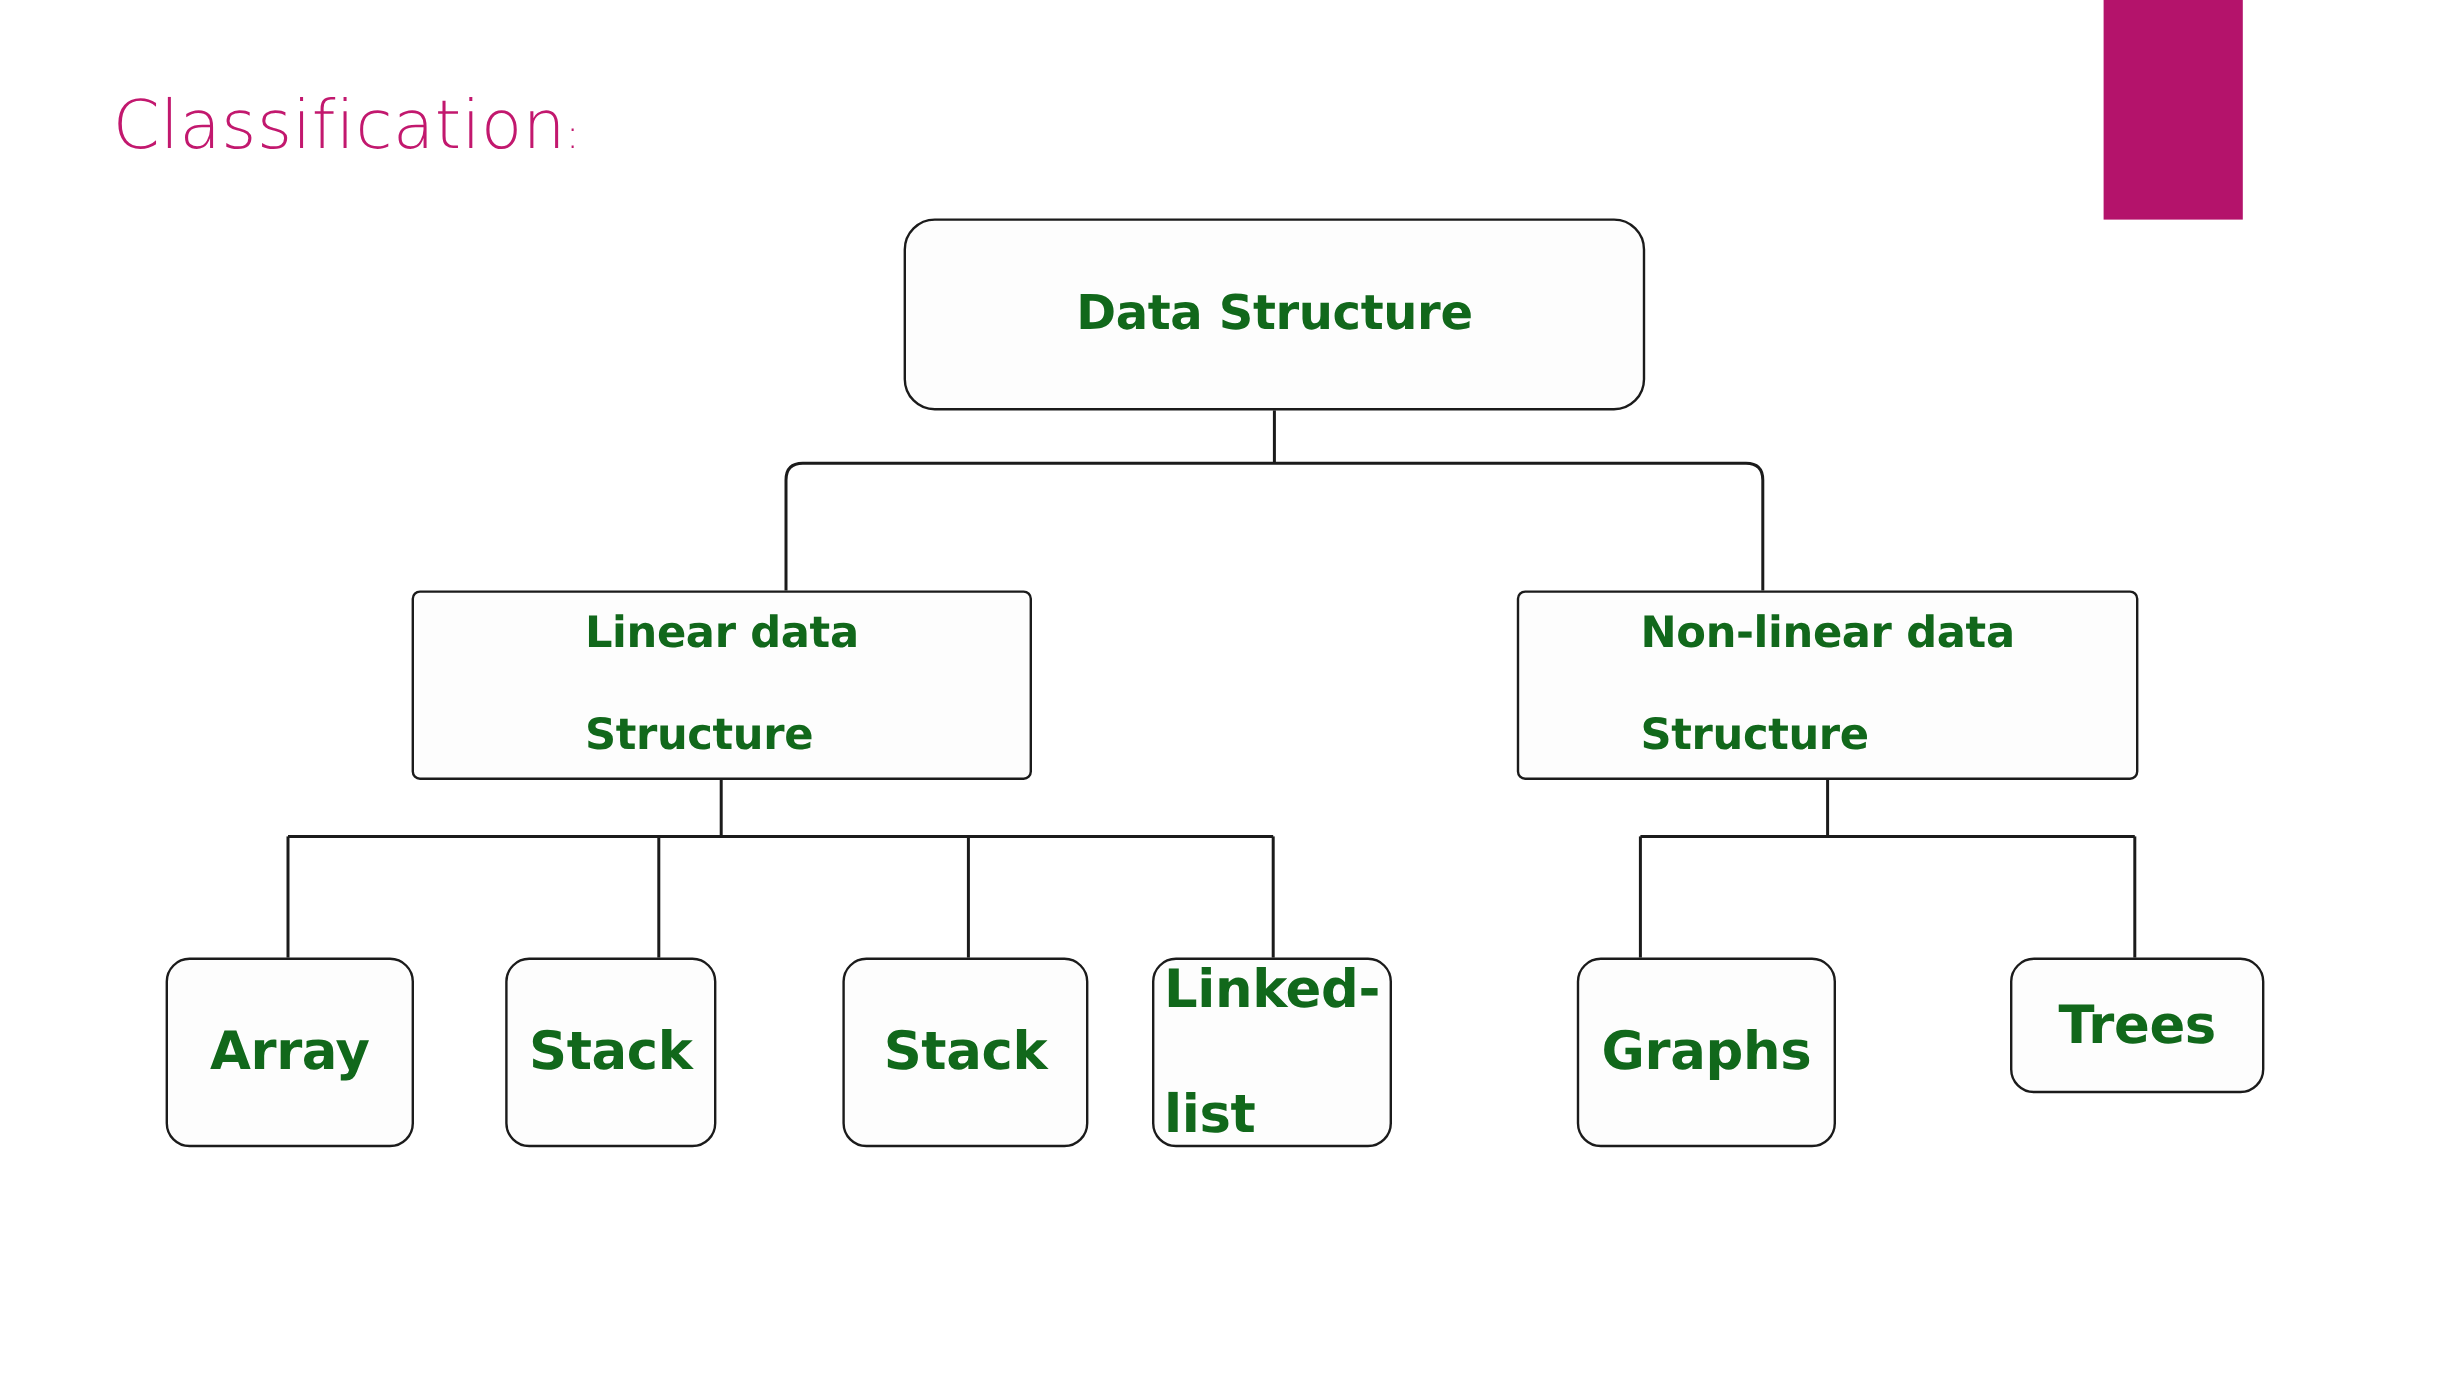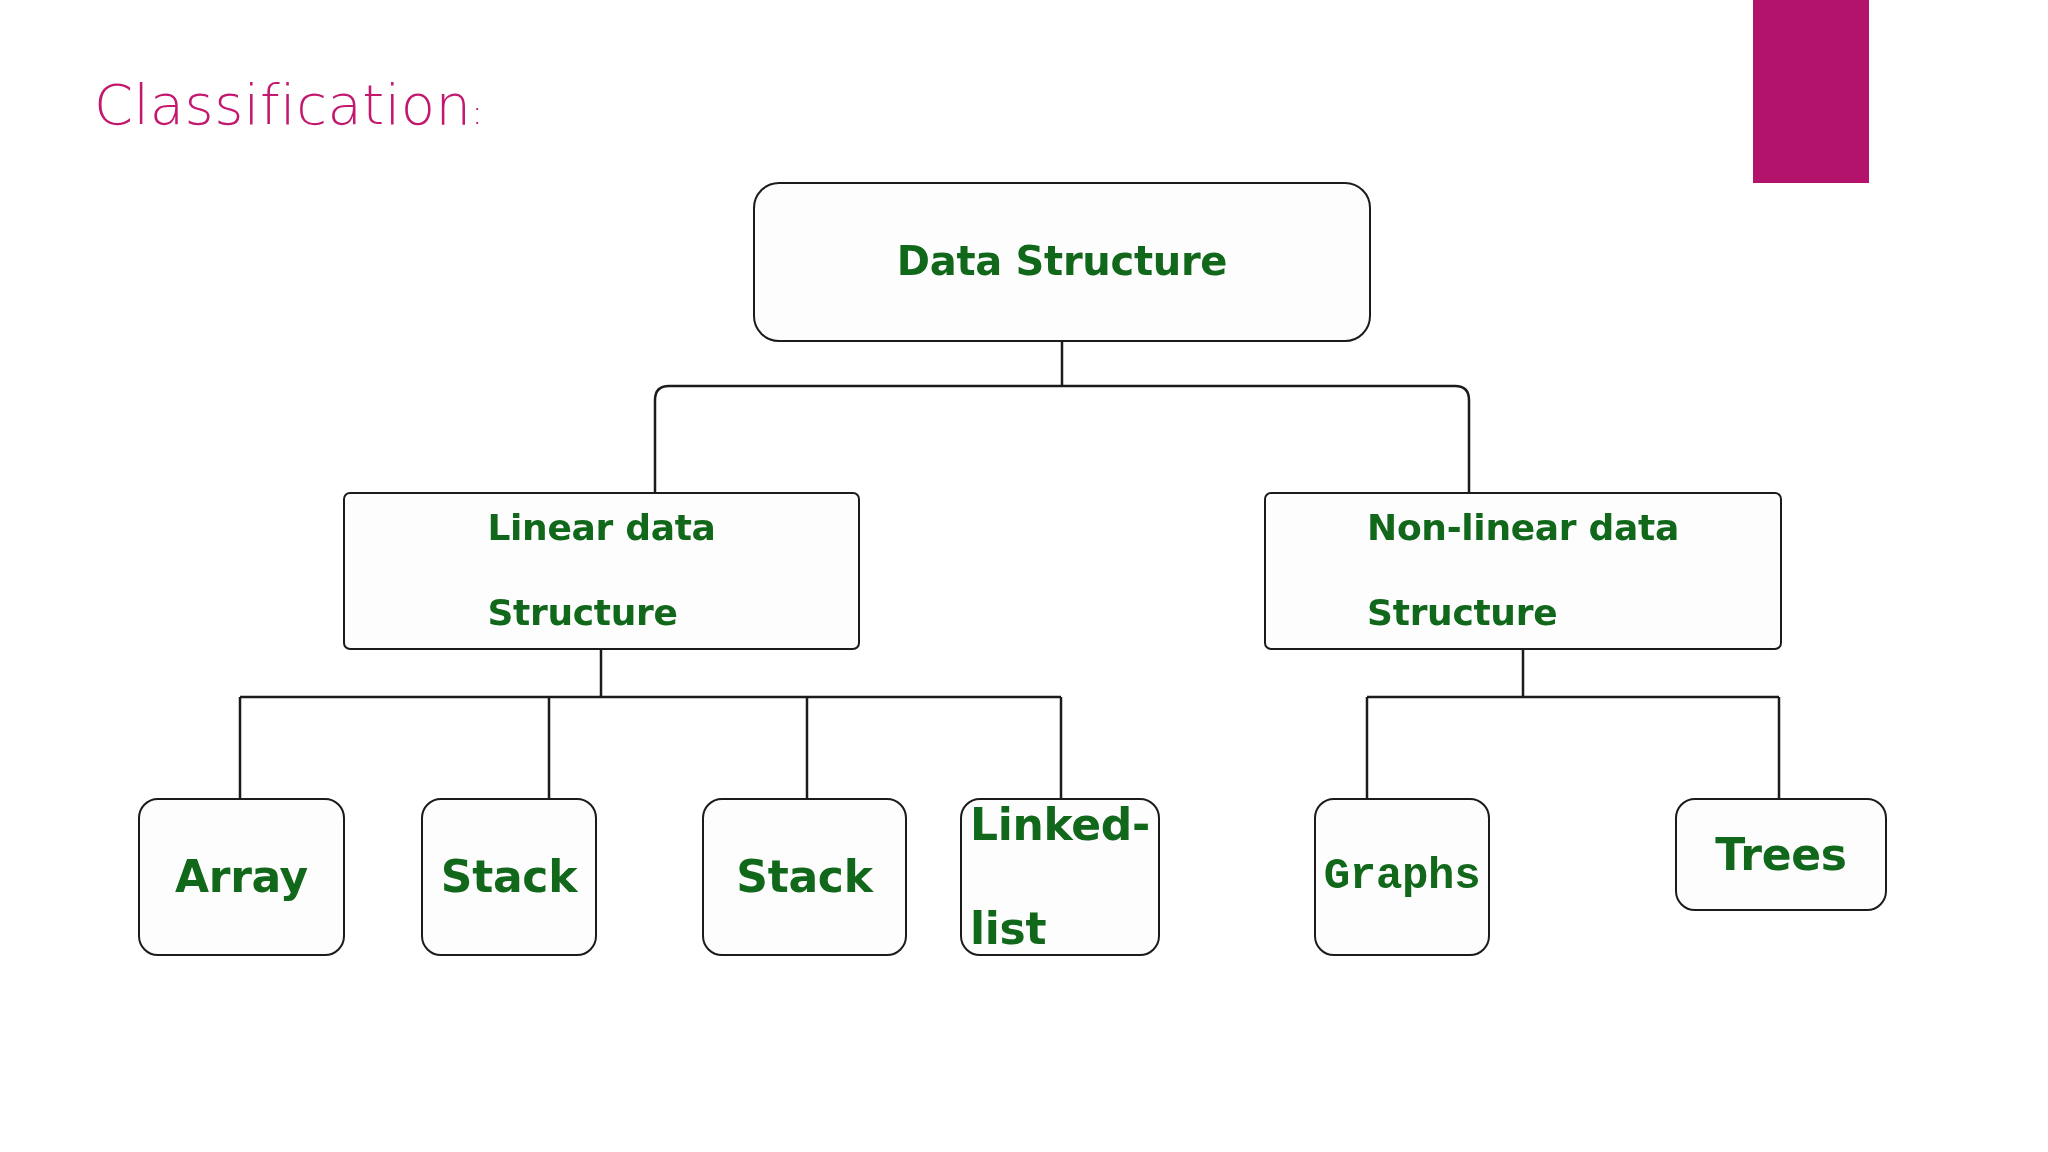--- a/index.html
+++ b/index.html
@@ -148,21 +148,21 @@
     </div>
 
     <div class="node level-3" style="left:702px; top:798px; width:205px; height:158px;">
       <span>Stack</span>
     </div>
 
     <div class="node level-3" style="left:960px; top:798px; width:200px; height:158px;">
       <span><span>Linked-</span><br><span>list</span></span>
     </div>
 
-    <div class="node level-3" style="left:1314px; top:798px; width:176px; height:158px;font-family:Liberation Mono, monospace;">
+    <div class="node level-3" style="left:1314px; top:798px; width:216px; height:158px;">
       <span>Graphs</span>
     </div>
 
     <div class="node level-3" style="left:1675px; top:798px; width:212px; height:113px;">
       <span>Trees</span>
     </div>
 
   </div>
 </div>
 

